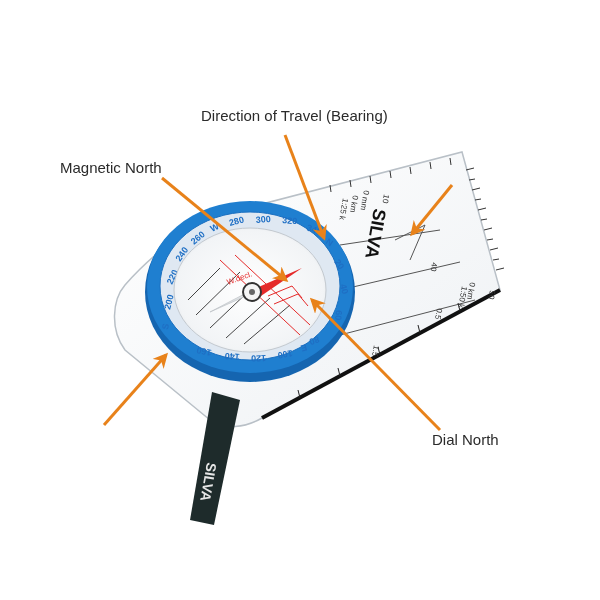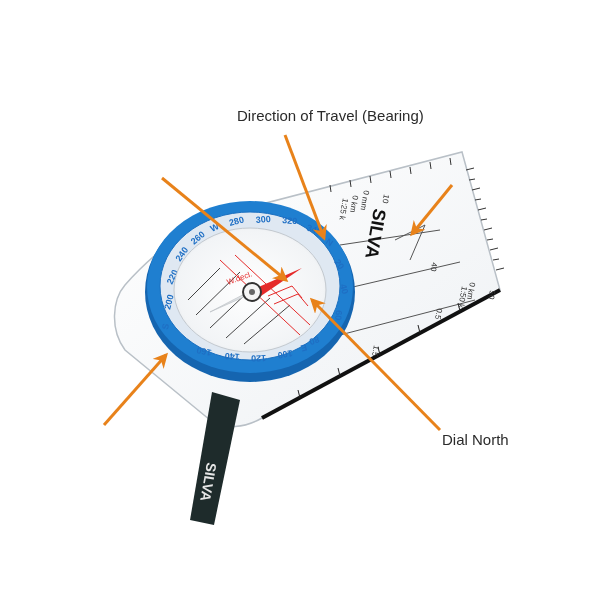--- a/index.html
+++ b/index.html
@@ -153,15 +153,16 @@
     <g stroke="#e8821a" stroke-width="3" fill="none">
       <line x1="285" y1="135" x2="324" y2="238" marker-end="url(#arrowHead)"></line>
       <line x1="162" y1="178" x2="286" y2="280" marker-end="url(#arrowHead)"></line>
       <line x1="452" y1="185" x2="412" y2="234" marker-end="url(#arrowHead)"></line>
       <line x1="104" y1="425" x2="166" y2="355" marker-end="url(#arrowHead)"></line>
       <line x1="440" y1="430" x2="312" y2="300" marker-end="url(#arrowHead)"></line>
     </g>
   </svg>
 
   
-  <div class="label" style="left:201px; top:108px;margin-left:36px;">Direction of Travel (Bearing)</div>
-  <div class="label" style="left:442px; top:432px;">Dial North</div>
+  <div class="label" style="left:201px; top:108px;">Direction of Travel (Bearing)</div>
+  <div class="label" style="left:60px; top:160px;">Magnetic North</div>
+  <div class="label" style="left:432px; top:432px;">Dial North</div>
 </div>
 
 </body></html>

